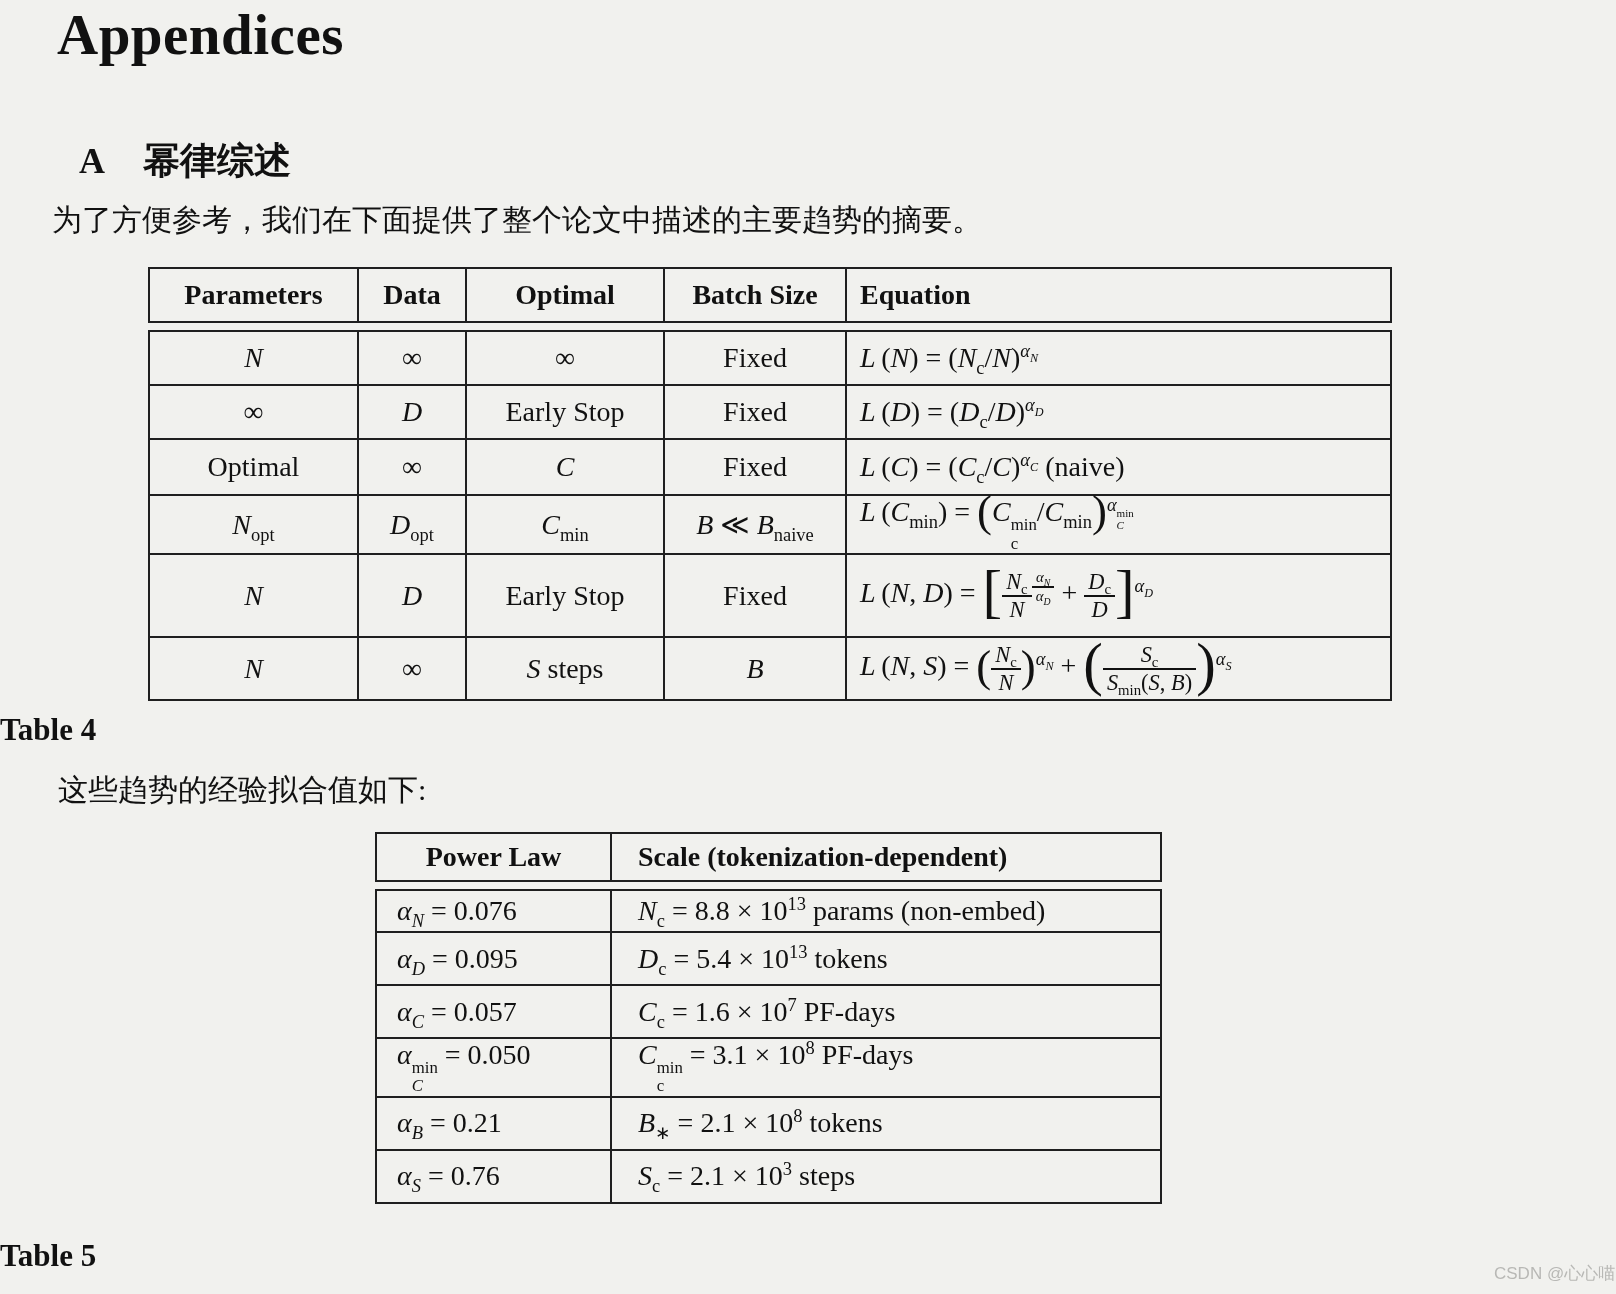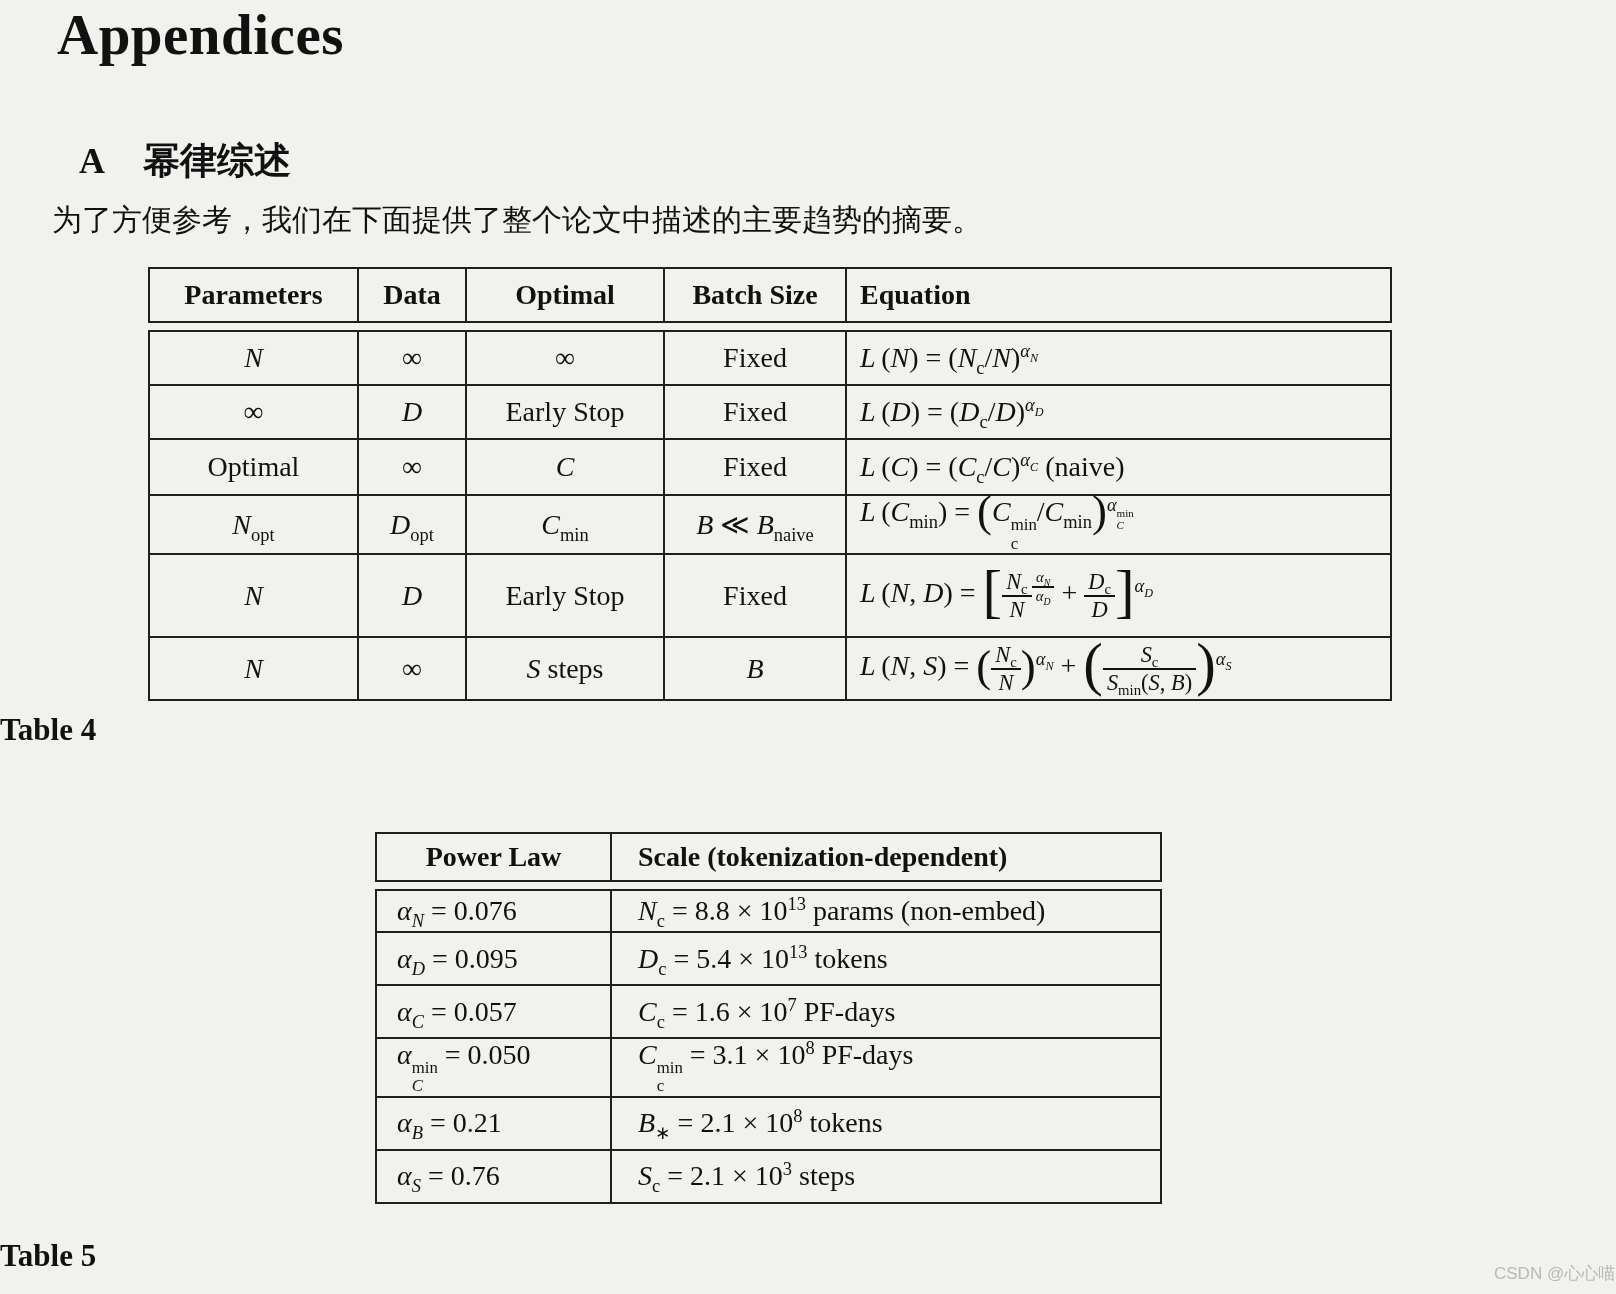--- a/index.html
+++ b/index.html
@@ -149,20 +149,21 @@
         <td><i>S</i> steps</td>
         <td><i>B</i></td>
         <td class="eq"><i>L</i> (<i>N</i>, <i>S</i>) = <span class="bk1">(</span><span class="fr"><span class="nu"><i>N</i><sub>c</sub></span><span class="de"><i>N</i></span></span><span class="bk1">)</span><sup><i>α</i><sub><i>N</i></sub></sup> + <span class="bk2">(</span><span class="fr"><span class="nu"><i>S</i><sub>c</sub></span><span class="de"><i>S</i><sub>min</sub>(<i>S</i>, <i>B</i>)</span></span><span class="bk2">)</span><sup><i>α</i><sub><i>S</i></sub></sup></td>
       </tr>
     </tbody>
       </table>
   </div>
 
   <div class="cap cap4">Table 4</div>
 
+  <p class="fits">这些趋势的经验拟合值如下:</p>
 
   <div class="t5">
     <table class="hdr">
       <colgroup>
           <col class="cw1">
           <col class="cw2">
         </colgroup>
       <tbody>
           <tr>
         <th>Power Law</th>

